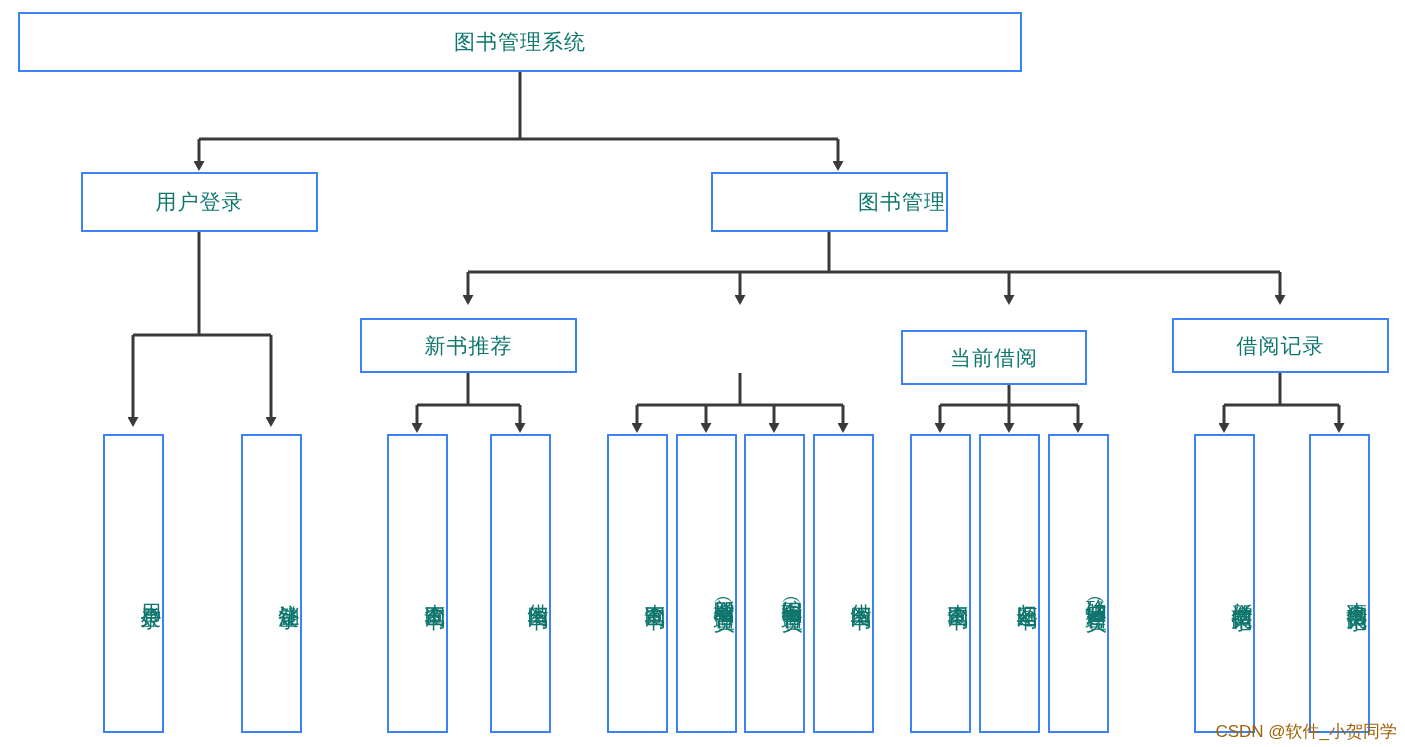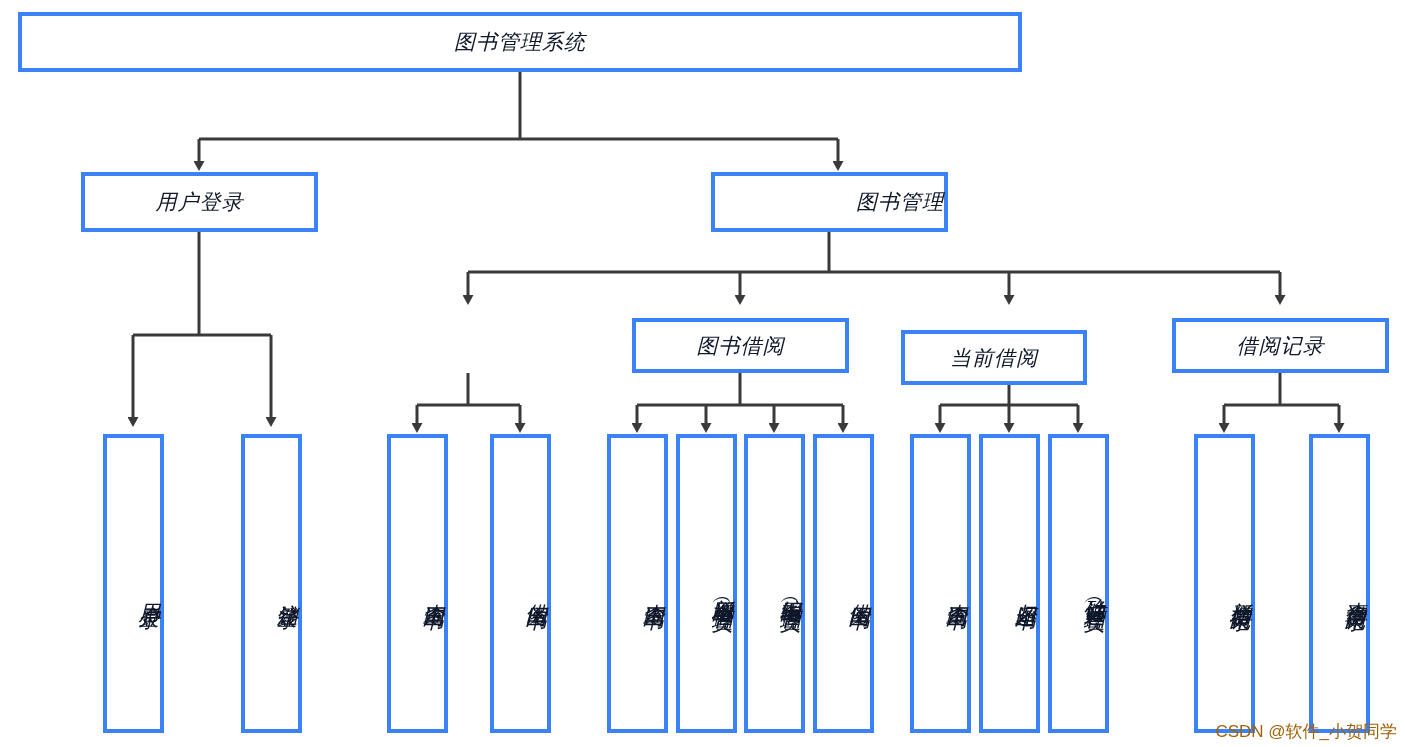--- a/index.html
+++ b/index.html
@@ -22,28 +22,27 @@
     position: absolute;
     left: 0;
     top: 0;
     width: 1405px;
     height: 747px;
     pointer-events: none;
   }
   .node {
     position: absolute;
     box-sizing: border-box;
-    border: 4px solid #3b82f6;
+    border: 2px solid #3b82f6;
     background: #ffffff;
     display: flex;
     align-items: center;
     justify-content: center;
-    color: #0f172a;
+    color: #0f766e;
     z-index: 2;
-    font-style: italic;
   }
   .node.h {
     font-size: 21px;
     letter-spacing: 1px;
     white-space: nowrap;
   }
   .node.v {
     writing-mode: vertical-rl;
     text-orientation: upright;
     font-size: 21px;
@@ -131,22 +130,22 @@
     <span class="txt">图书管理系统</span>
   </div>
 
   <div class="node h" style="left:81px; top:172px; width:237px; height:60px;">
     <span class="txt">用户登录</span>
   </div>
   <div class="node h" style="left:711px; top:172px; width:237px; height:60px;justify-content:flex-end;">
     <span class="txt">图书管理</span>
   </div>
 
-  <div class="node h" style="left:632px; top:318px; width:217px; height:55px;">
-    <span class="txt">图书借阅</span>
+  <div class="node h" style="left:360px; top:318px; width:217px; height:55px;">
+    <span class="txt">新书推荐</span>
   </div>
   <div class="node h" style="left:901px; top:330px; width:186px; height:55px;">
     <span class="txt">当前借阅</span>
   </div>
   <div class="node h" style="left:1172px; top:318px; width:217px; height:55px;">
     <span class="txt">借阅记录</span>
   </div>
 
   <div class="node v" style="left:103px; top:434px; width:61px; height:299px;">
     <span class="txt">用户登录</span>

